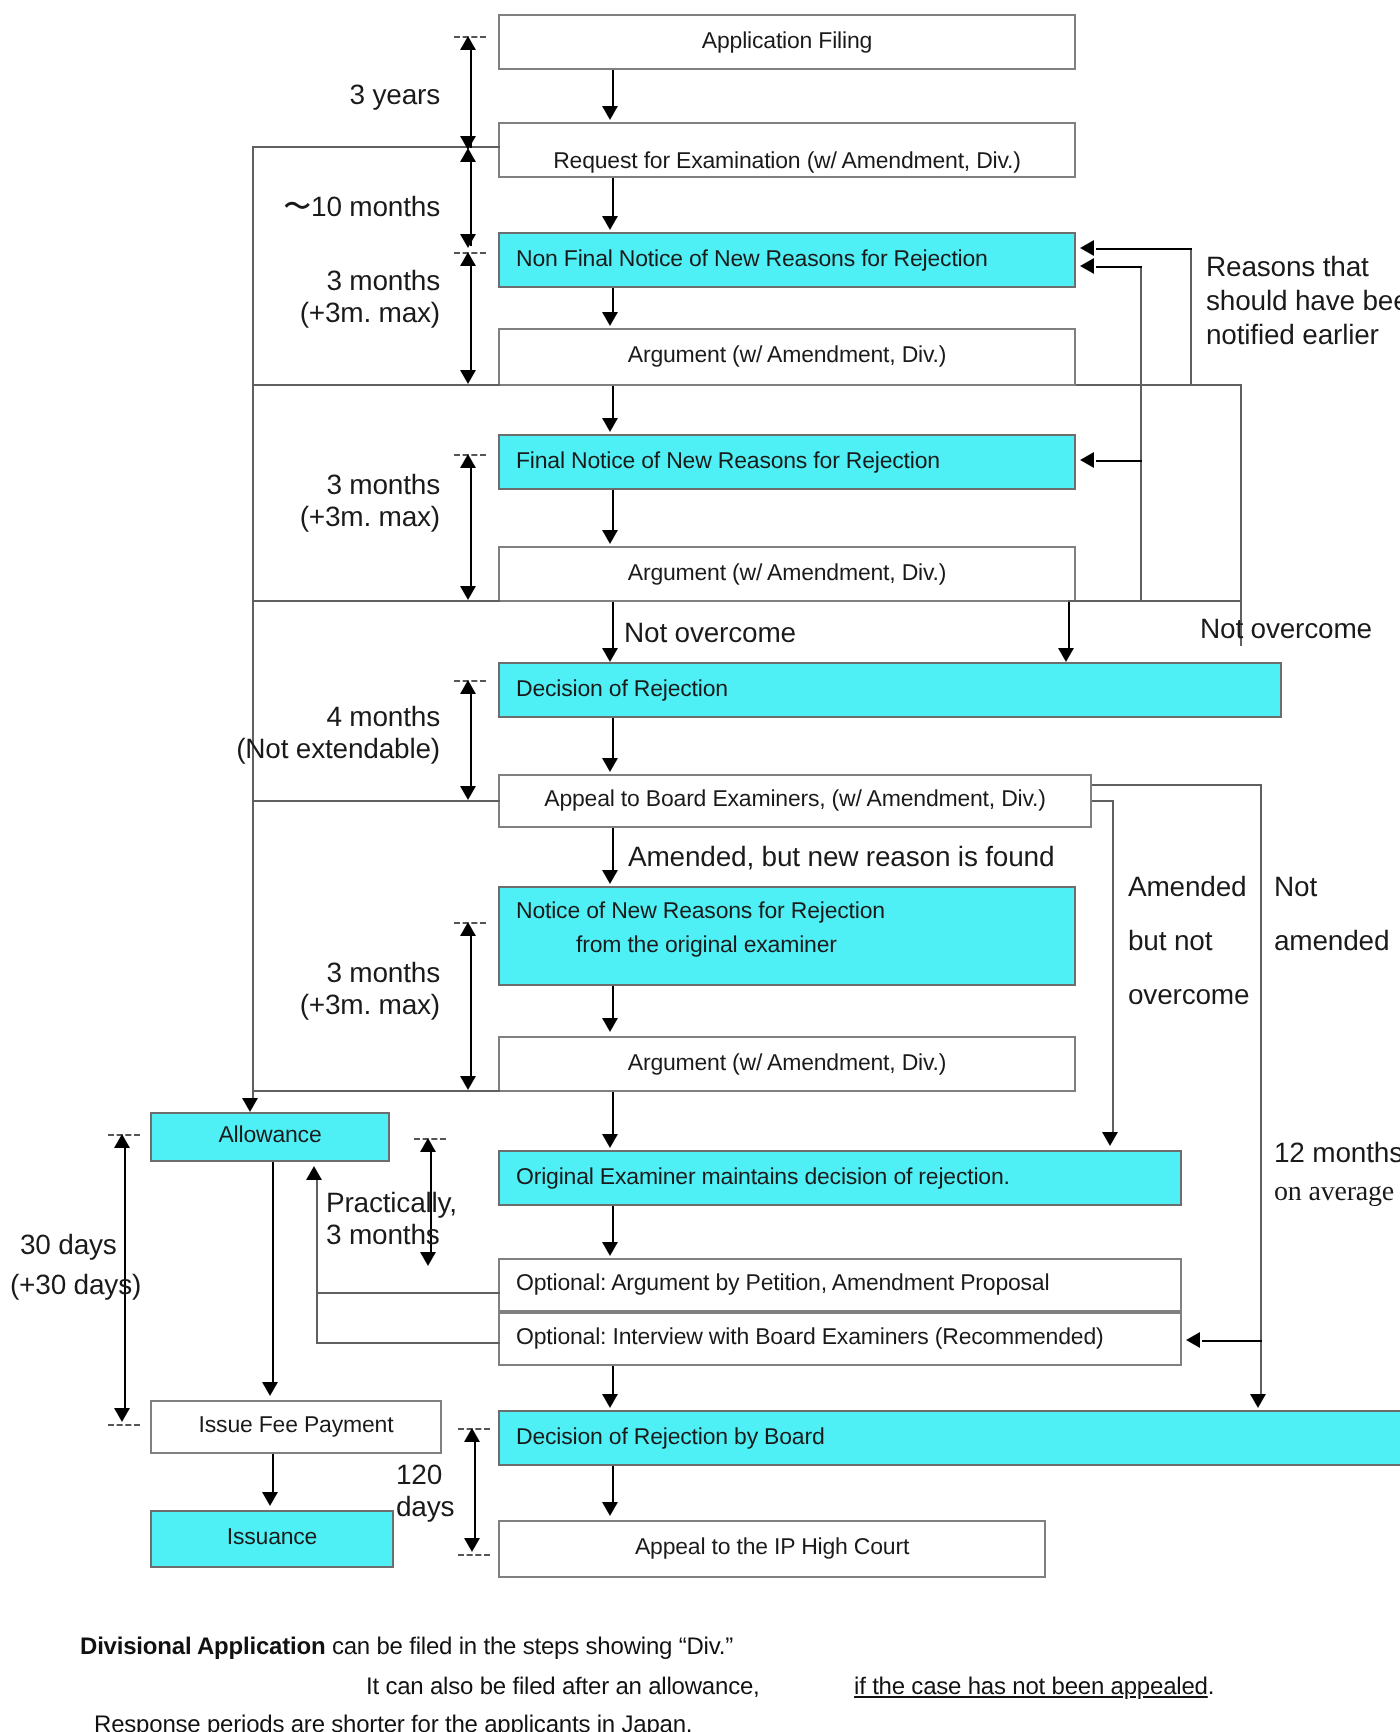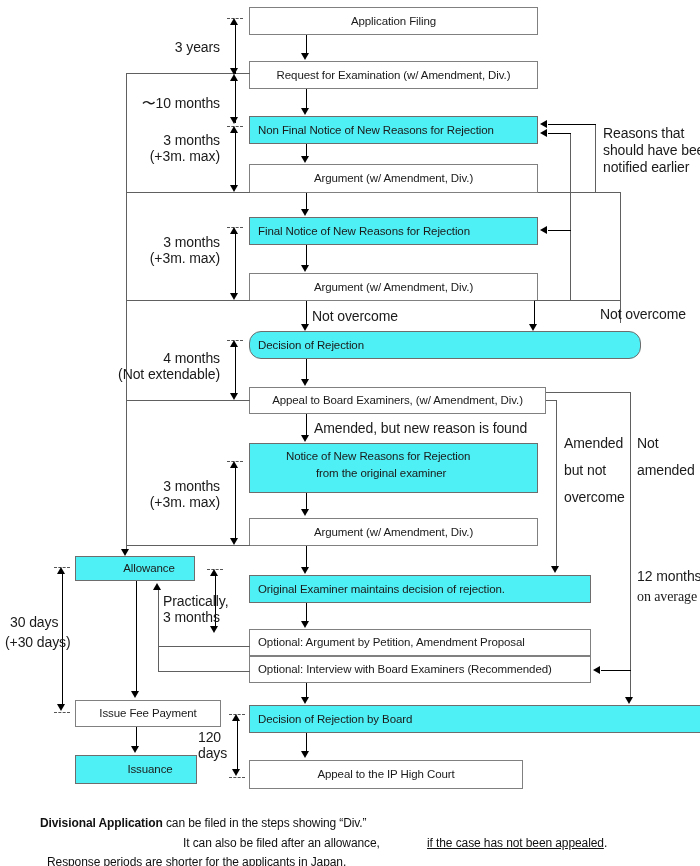--- a/index.html
+++ b/index.html
@@ -27,21 +27,20 @@
     font-size:11.5px;
     line-height:1.25;
     color:#1a1a1a;
     text-align:center;
     letter-spacing:-0.1px;
     white-space:nowrap;
   }
   .box.cyan{
     background:#4ff0f5;
     border:1px solid #6d6d6d;
-    padding-left:28px;
   }
   .box.leftalign{
     justify-content:flex-start;
     padding-left:8px;
   }
   .box.twoline{
     display:block;
     padding-top:5px;
     white-space:normal;
   }
@@ -100,41 +99,41 @@
 </style>
 </head>
 <body>
 
 <div id="canvas">
 
   <div class="box" style="left:249px; top:7px; width:289px; height:28px;">
     <span>Application Filing</span>
   </div>
 
-  <div class="box" style="left:249px; top:61px; width:289px; height:28px;">
+  <div class="box" style="left:249px; top:61px; width:289px; height:28px;align-items:flex-end;">
     <span>Request for Examination (w/ Amendment, Div.)</span>
   </div>
 
   <div class="box cyan leftalign" style="left:249px; top:116px; width:289px; height:28px;">
     <span>Non Final Notice of New Reasons for Rejection</span>
   </div>
 
   <div class="box" style="left:249px; top:164px; width:289px; height:29px;">
     <span>Argument (w/ Amendment, Div.)</span>
   </div>
 
   <div class="box cyan leftalign" style="left:249px; top:217px; width:289px; height:28px;">
     <span>Final Notice of New Reasons for Rejection</span>
   </div>
 
   <div class="box" style="left:249px; top:273px; width:289px; height:28px;">
     <span>Argument (w/ Amendment, Div.)</span>
   </div>
 
-  <div class="box cyan leftalign" style="left:249px; top:331px; width:392px; height:28px;border-radius:12px;">
+  <div class="box cyan leftalign" style="left:249px; top:331px; width:392px; height:28px;">
     <span>Decision of Rejection</span>
   </div>
 
   <div class="box" style="left:249px; top:387px; width:297px; height:27px;">
     <span>Appeal to Board Examiners, (w/ Amendment, Div.)</span>
   </div>
 
   <div class="box cyan twoline" style="left:249px; top:443px; width:289px; height:50px;">
     <span class="l1">Notice of New Reasons for Rejection</span>
     <span class="l2">from the original examiner</span>

